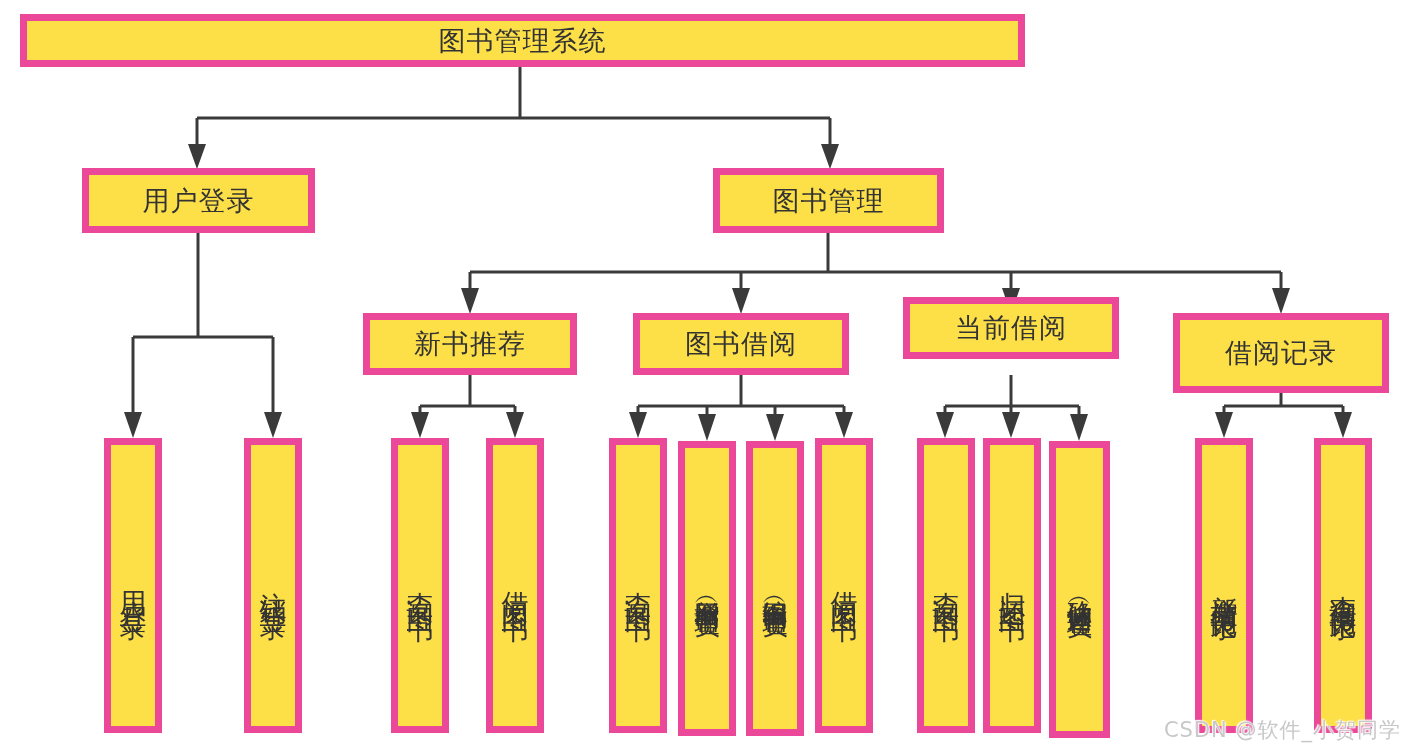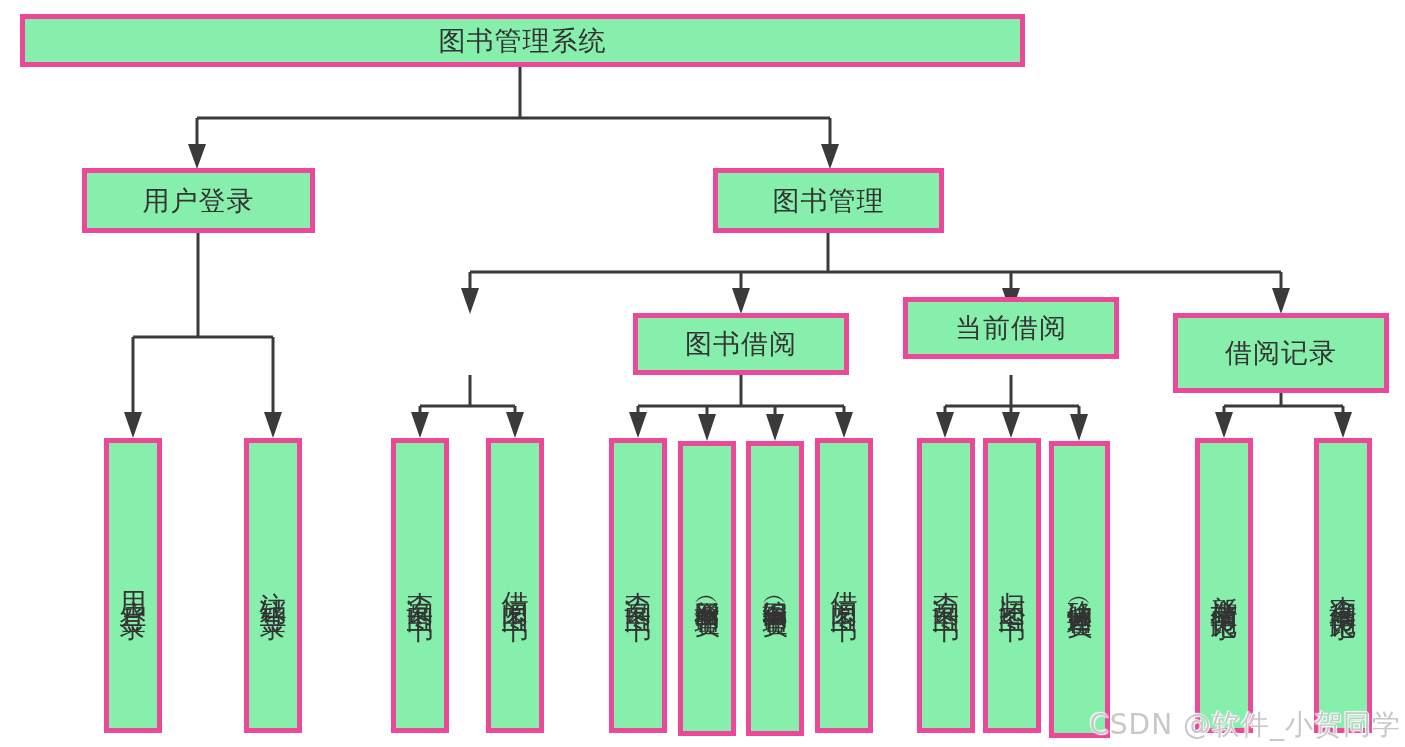--- a/index.html
+++ b/index.html
@@ -6,38 +6,38 @@
   #stage{
     position:relative;
     width:1405px;height:747px;
     background:#ffffff;
     font-family:"DejaVu Sans",sans-serif;
     overflow:hidden;
   }
   #wires{position:absolute;left:0;top:0;width:1405px;height:747px;}
   .box{
     position:absolute;box-sizing:border-box;
-    border:5px solid #ec4899;background:#86efac;
+    border:7px solid #ec4899;background:#fde047;
     display:flex;align-items:center;justify-content:center;
     color:#333333;font-size:27px;letter-spacing:1px;
     z-index:2;
   }
   .vbox span{
     writing-mode:vertical-rl;
     text-orientation:mixed;
     color:#333333;
   }
   .vt4{font-size:27px;letter-spacing:8px;}
   .vt6{font-size:27px;letter-spacing:4px;}
   .vt9{font-size:25px;letter-spacing:2px;}
   .wire{stroke:#3a3a3a;stroke-width:3;fill:none;}
   .arrow{fill:#3a3a3a;stroke:none;}
   #watermark{
     position:absolute;right:4px;bottom:3px;
-    font-size:28px;color:#c8c8c8;letter-spacing:1px;
+    font-size:21px;color:#c8c8c8;letter-spacing:1px;
     text-shadow:0 0 2px #ffffff,1px 1px 1px #ffffff,-1px -1px 1px #ffffff;
     z-index:5;white-space:nowrap;
   }
 </style>
 </head>
 <body>
 
 <div id="stage">
 
   <svg id="wires" viewBox="0 0 1405 747" xmlns="http://www.w3.org/2000/svg">
@@ -100,20 +100,21 @@
       <polygon class="arrow" points="1215,412 1233,412 1224,438"></polygon>
     <path class="wire" d="M1343 406 V414"></path>
       <polygon class="arrow" points="1334,412 1352,412 1343,438"></polygon>
   </svg>
 
   <div class="box" style="left:20px;top:14px;width:1005px;height:53px;">图书管理系统</div>
 
   <div class="box" style="left:82px;top:168px;width:233px;height:65px;">用户登录</div>
   <div class="box" style="left:713px;top:168px;width:231px;height:65px;">图书管理</div>
 
+  <div class="box" style="left:363px;top:313px;width:214px;height:62px;">新书推荐</div>
   <div class="box" style="left:633px;top:313px;width:216px;height:62px;text-align:right;">图书借阅</div>
   <div class="box" style="left:903px;top:297px;width:216px;height:62px;">当前借阅</div>
   <div class="box" style="left:1173px;top:313px;width:216px;height:80px;">借阅记录</div>
 
   <div class="box vbox" style="left:104px;top:438px;width:58px;height:295px;">
     <span class="vt4">用户登录</span>
   </div>
   <div class="box vbox" style="left:244px;top:438px;width:58px;height:295px;">
     <span class="vt4">注销登录</span>
   </div>

